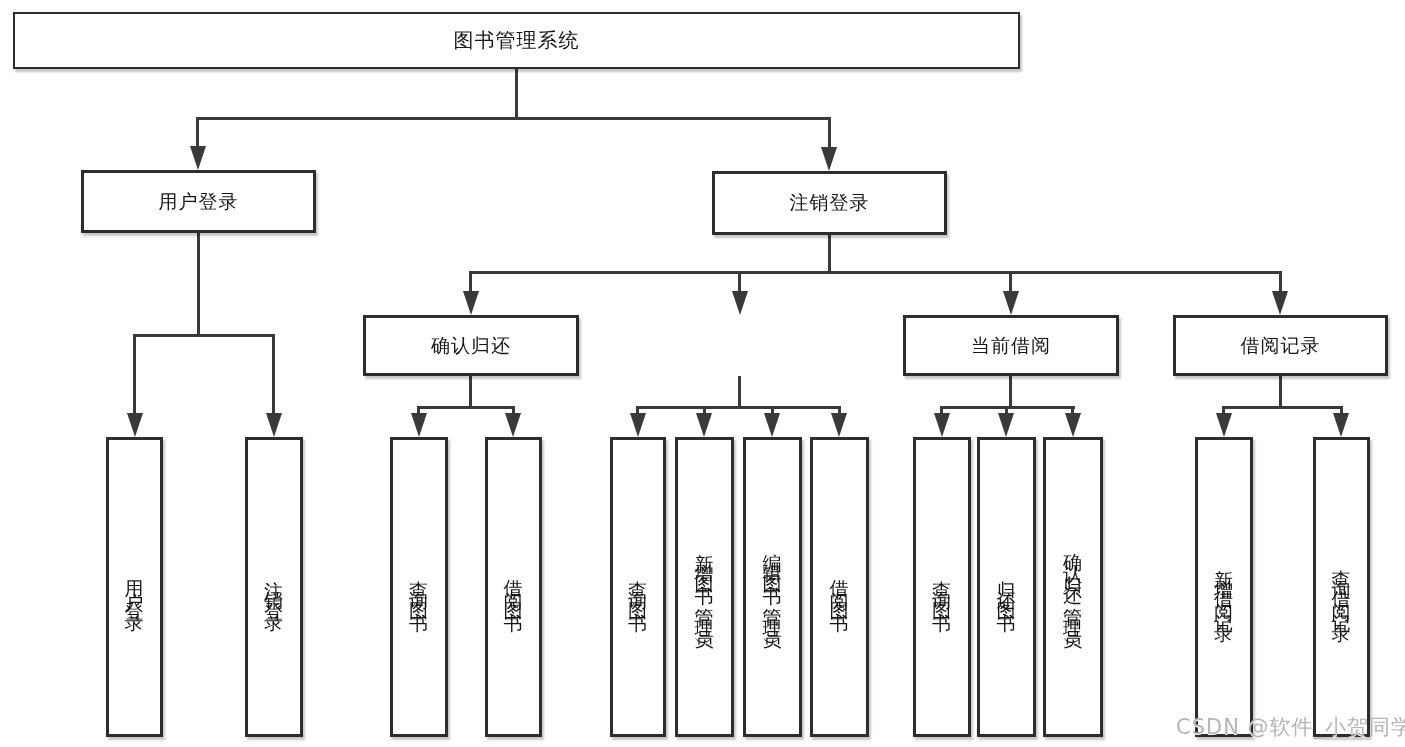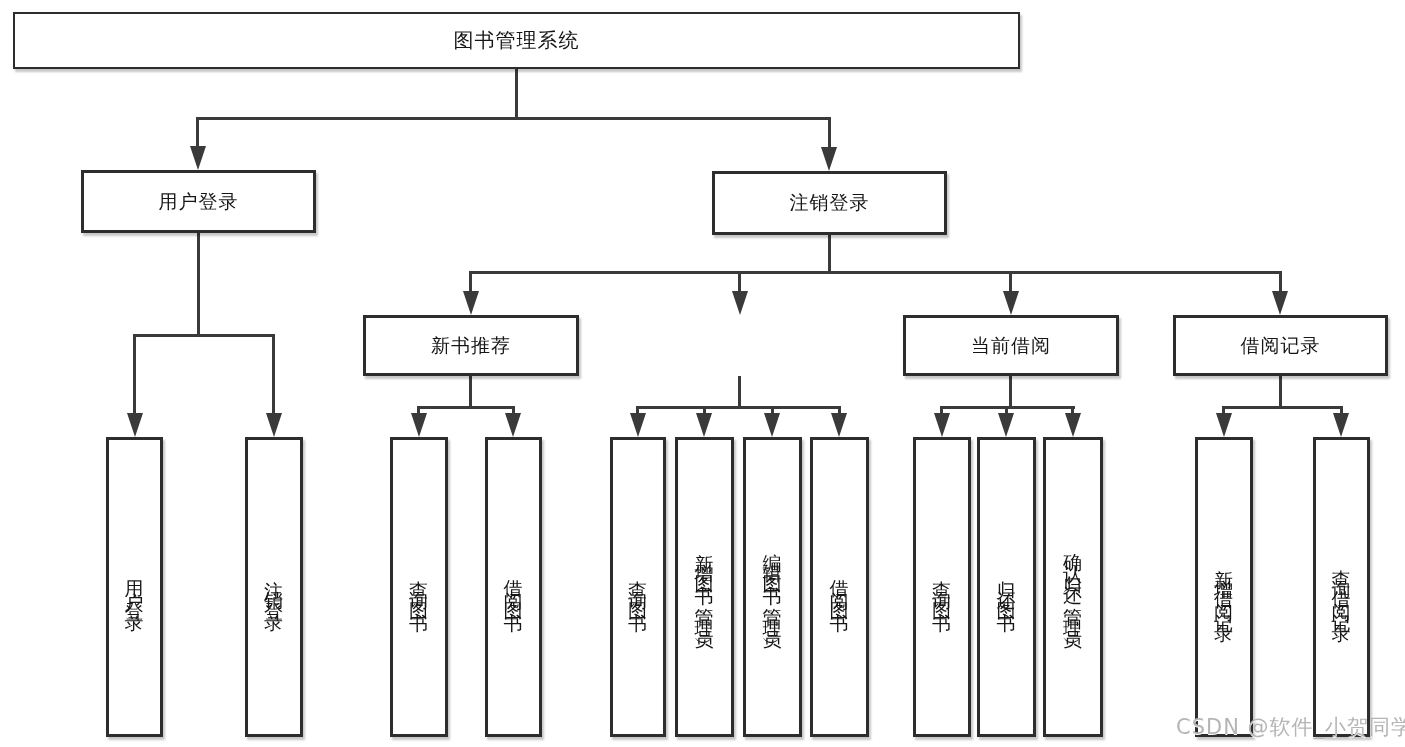--- a/index.html
+++ b/index.html
@@ -32,21 +32,21 @@
 </head>
 <body>
 
 <div class="stage">
 
   <div class="b h root" style="left:13px;top:12px;width:1007px;height:57px">图书管理系统</div>
 
   <div class="b h" style="left:81px;top:170px;width:235px;height:63px">用户登录</div>
   <div class="b h" style="left:712px;top:171px;width:235px;height:64px">注销登录</div>
 
-  <div class="b h" style="left:363px;top:315px;width:216px;height:61px">新书推荐</div>
+  <div class="b h" style="left:363px;top:315px;width:216px;height:61px">确认归还</div>
   <div class="b h" style="left:903px;top:315px;width:216px;height:61px">当前借阅</div>
   <div class="b h" style="left:1173px;top:315px;width:215px;height:61px">借阅记录</div>
 
   <div class="b v" style="left:106px;top:437px;width:57px;height:300px">用户登录</div>
   <div class="b v" style="left:245px;top:437px;width:58px;height:300px">注销登录</div>
 
   <div class="b v" style="left:390px;top:437px;width:58px;height:300px">查询图书</div>
   <div class="b v" style="left:485px;top:437px;width:57px;height:300px">借阅图书</div>
 
   <div class="b v" style="left:610px;top:437px;width:56px;height:300px">查询图书</div>

